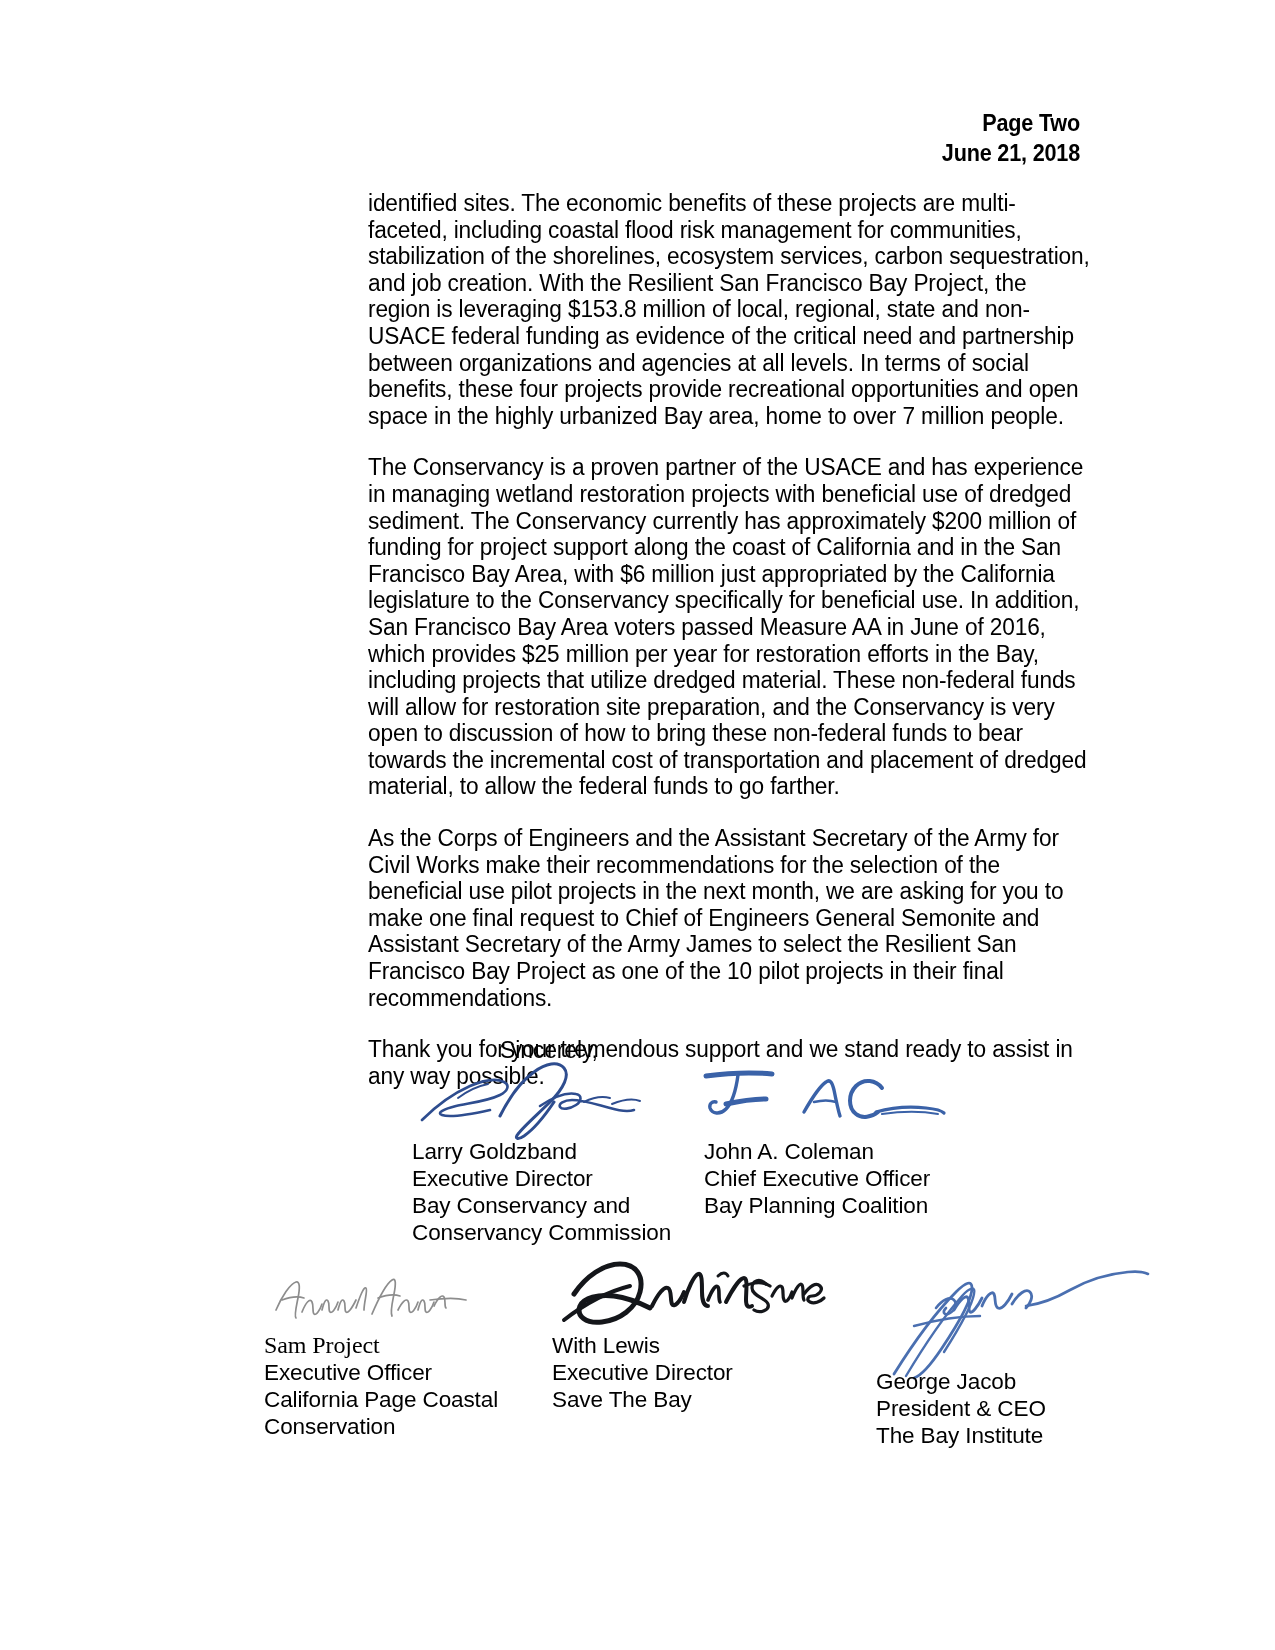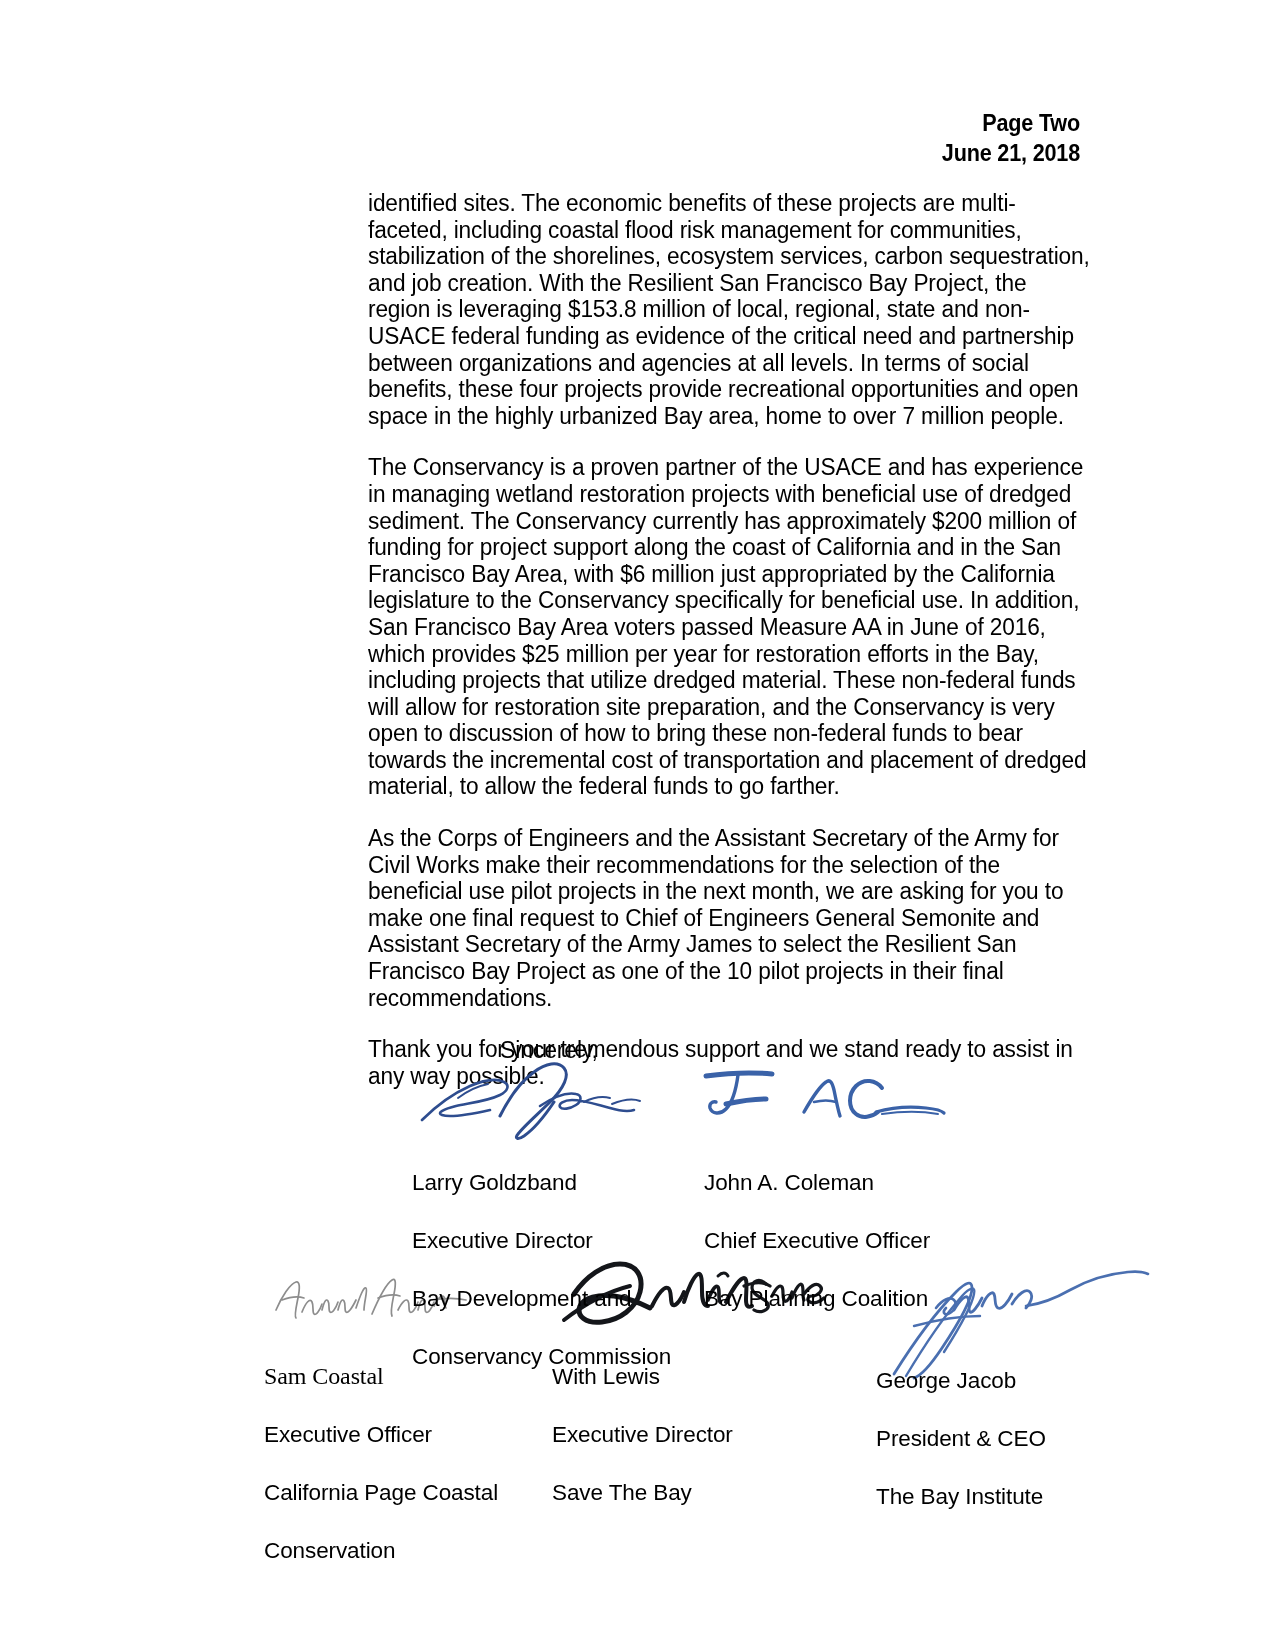--- a/index.html
+++ b/index.html
@@ -61,37 +61,36 @@
   }
 
   
   .sigblock { position: absolute; }
   .sig-name,
   .sig-line {
     font-size: 22.5px;
     line-height: 27px;
     letter-spacing: -0.1px;
     white-space: nowrap;
-    margin-top: 31px;
   }
   .serif-name {
     font-family: "Liberation Serif", serif;
     font-size: 24px;
   }
 
   .sig-art { position: relative; }
   .sig-art svg { display: block; overflow: visible; }
 
   
   #block-goldzband { left: 412px; top: 1138px; }
   #block-coleman   { left: 704px; top: 1138px; }
   
   #block-schuchat  { left: 264px; top: 1332px; }
   #block-lewis     { left: 552px; top: 1332px; }
-  #block-jacob     { left: 876px; top: 1336px; }
+  #block-jacob     { left: 876px; top: 1368px; }
 
   .art-goldzband { position: absolute; left: 412px; top: 1058px; }
   .art-coleman   { position: absolute; left: 686px; top: 1068px; }
   .art-schuchat  { position: absolute; left: 268px; top: 1270px; }
   .art-lewis     { position: absolute; left: 556px; top: 1258px; }
   .art-jacob     { position: absolute; left: 880px; top: 1262px; }
 </style>
 </head>
 <body>
 
@@ -188,32 +187,32 @@
         <path d="M102 44 C106 34 112 28 114 32 C116 36 114 44 118 46 C122 48 128 40 132 32" stroke-width="2.8"></path>
         <path d="M132 42 C138 32 146 26 150 30 C154 34 150 42 146 46" stroke-width="2.8"></path>
         <path d="M146 44 C160 42 176 36 190 28 C206 19 226 12 248 10 C258 9 264 10 268 12" stroke-width="2.6"></path>
       </g>
     </svg>
   </div>
 
   <div class="sigblock" id="block-goldzband">
     <div class="sig-name">Larry Goldzband</div>
     <div class="sig-line">Executive Director</div>
-    <div class="sig-line">Bay Development and</div>
+    <div class="sig-line">Bay Conservancy and</div>
     <div class="sig-line">Conservancy  Commission</div>
   </div>
 
   <div class="sigblock" id="block-coleman">
     <div class="sig-name">John A. Coleman</div>
     <div class="sig-line">Chief Executive Officer</div>
     <div class="sig-line">Bay Planning Coalition</div>
   </div>
 
   <div class="sigblock" id="block-schuchat">
-    <div class="sig-name serif-name">Sam Coastal</div>
+    <div class="sig-name serif-name">Sam Project</div>
     <div class="sig-line">Executive Officer</div>
     <div class="sig-line">California Page Coastal</div>
     <div class="sig-line">Conservation</div>
   </div>
 
   <div class="sigblock" id="block-lewis">
     <div class="sig-name">With Lewis</div>
     <div class="sig-line">Executive Director</div>
     <div class="sig-line">Save The Bay</div>
   </div>

